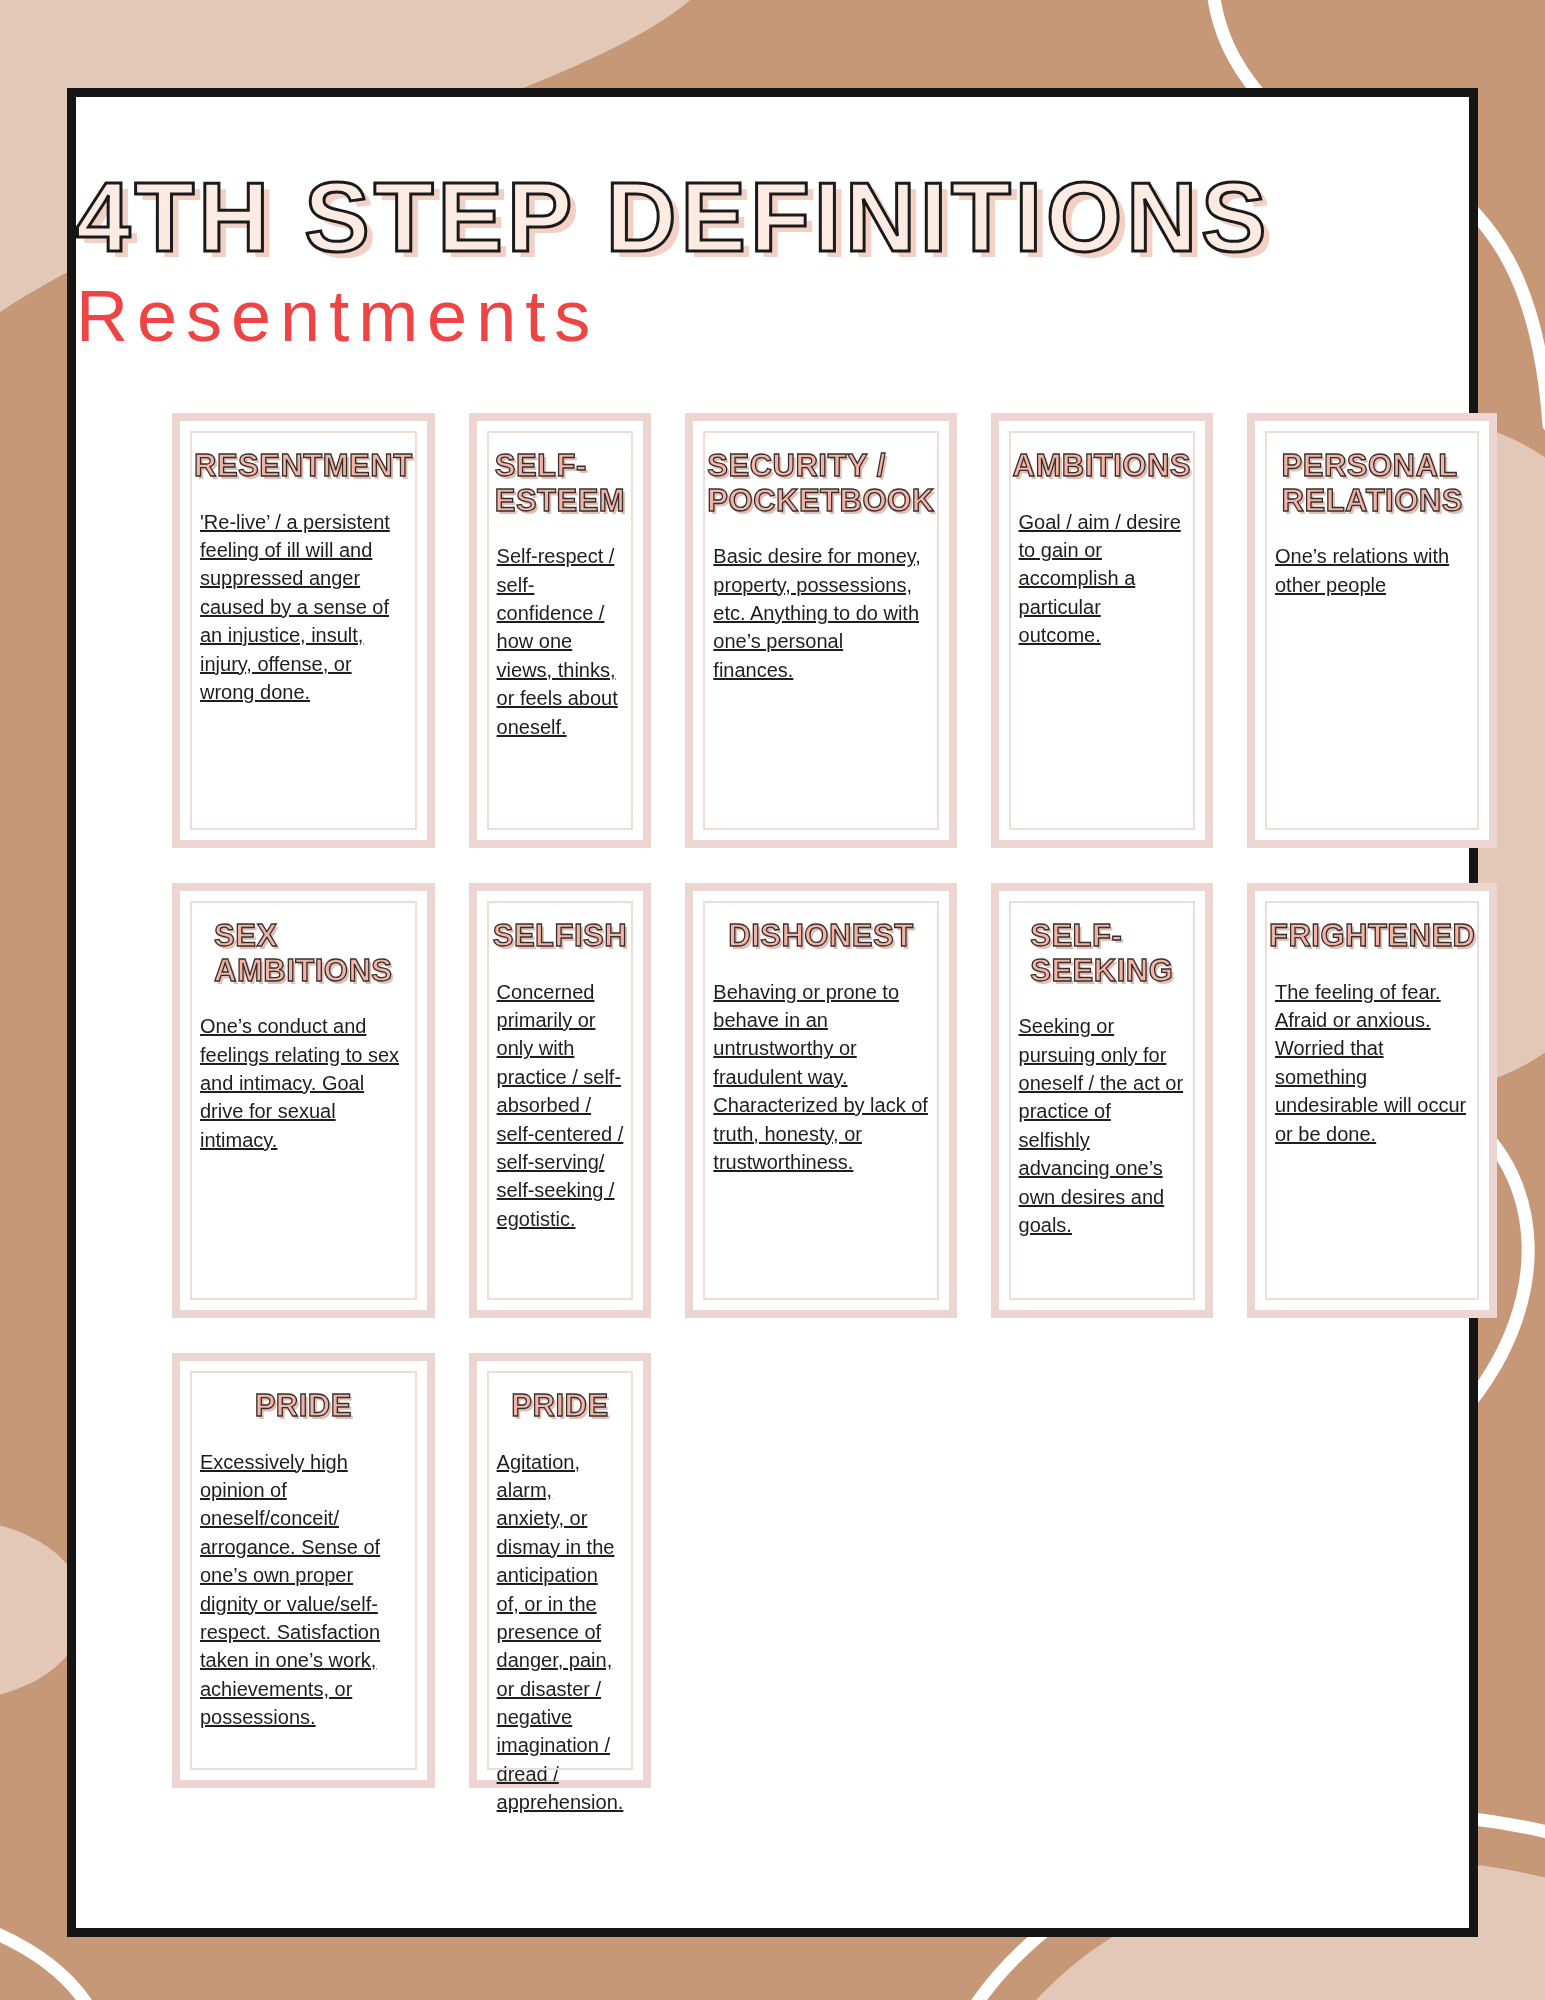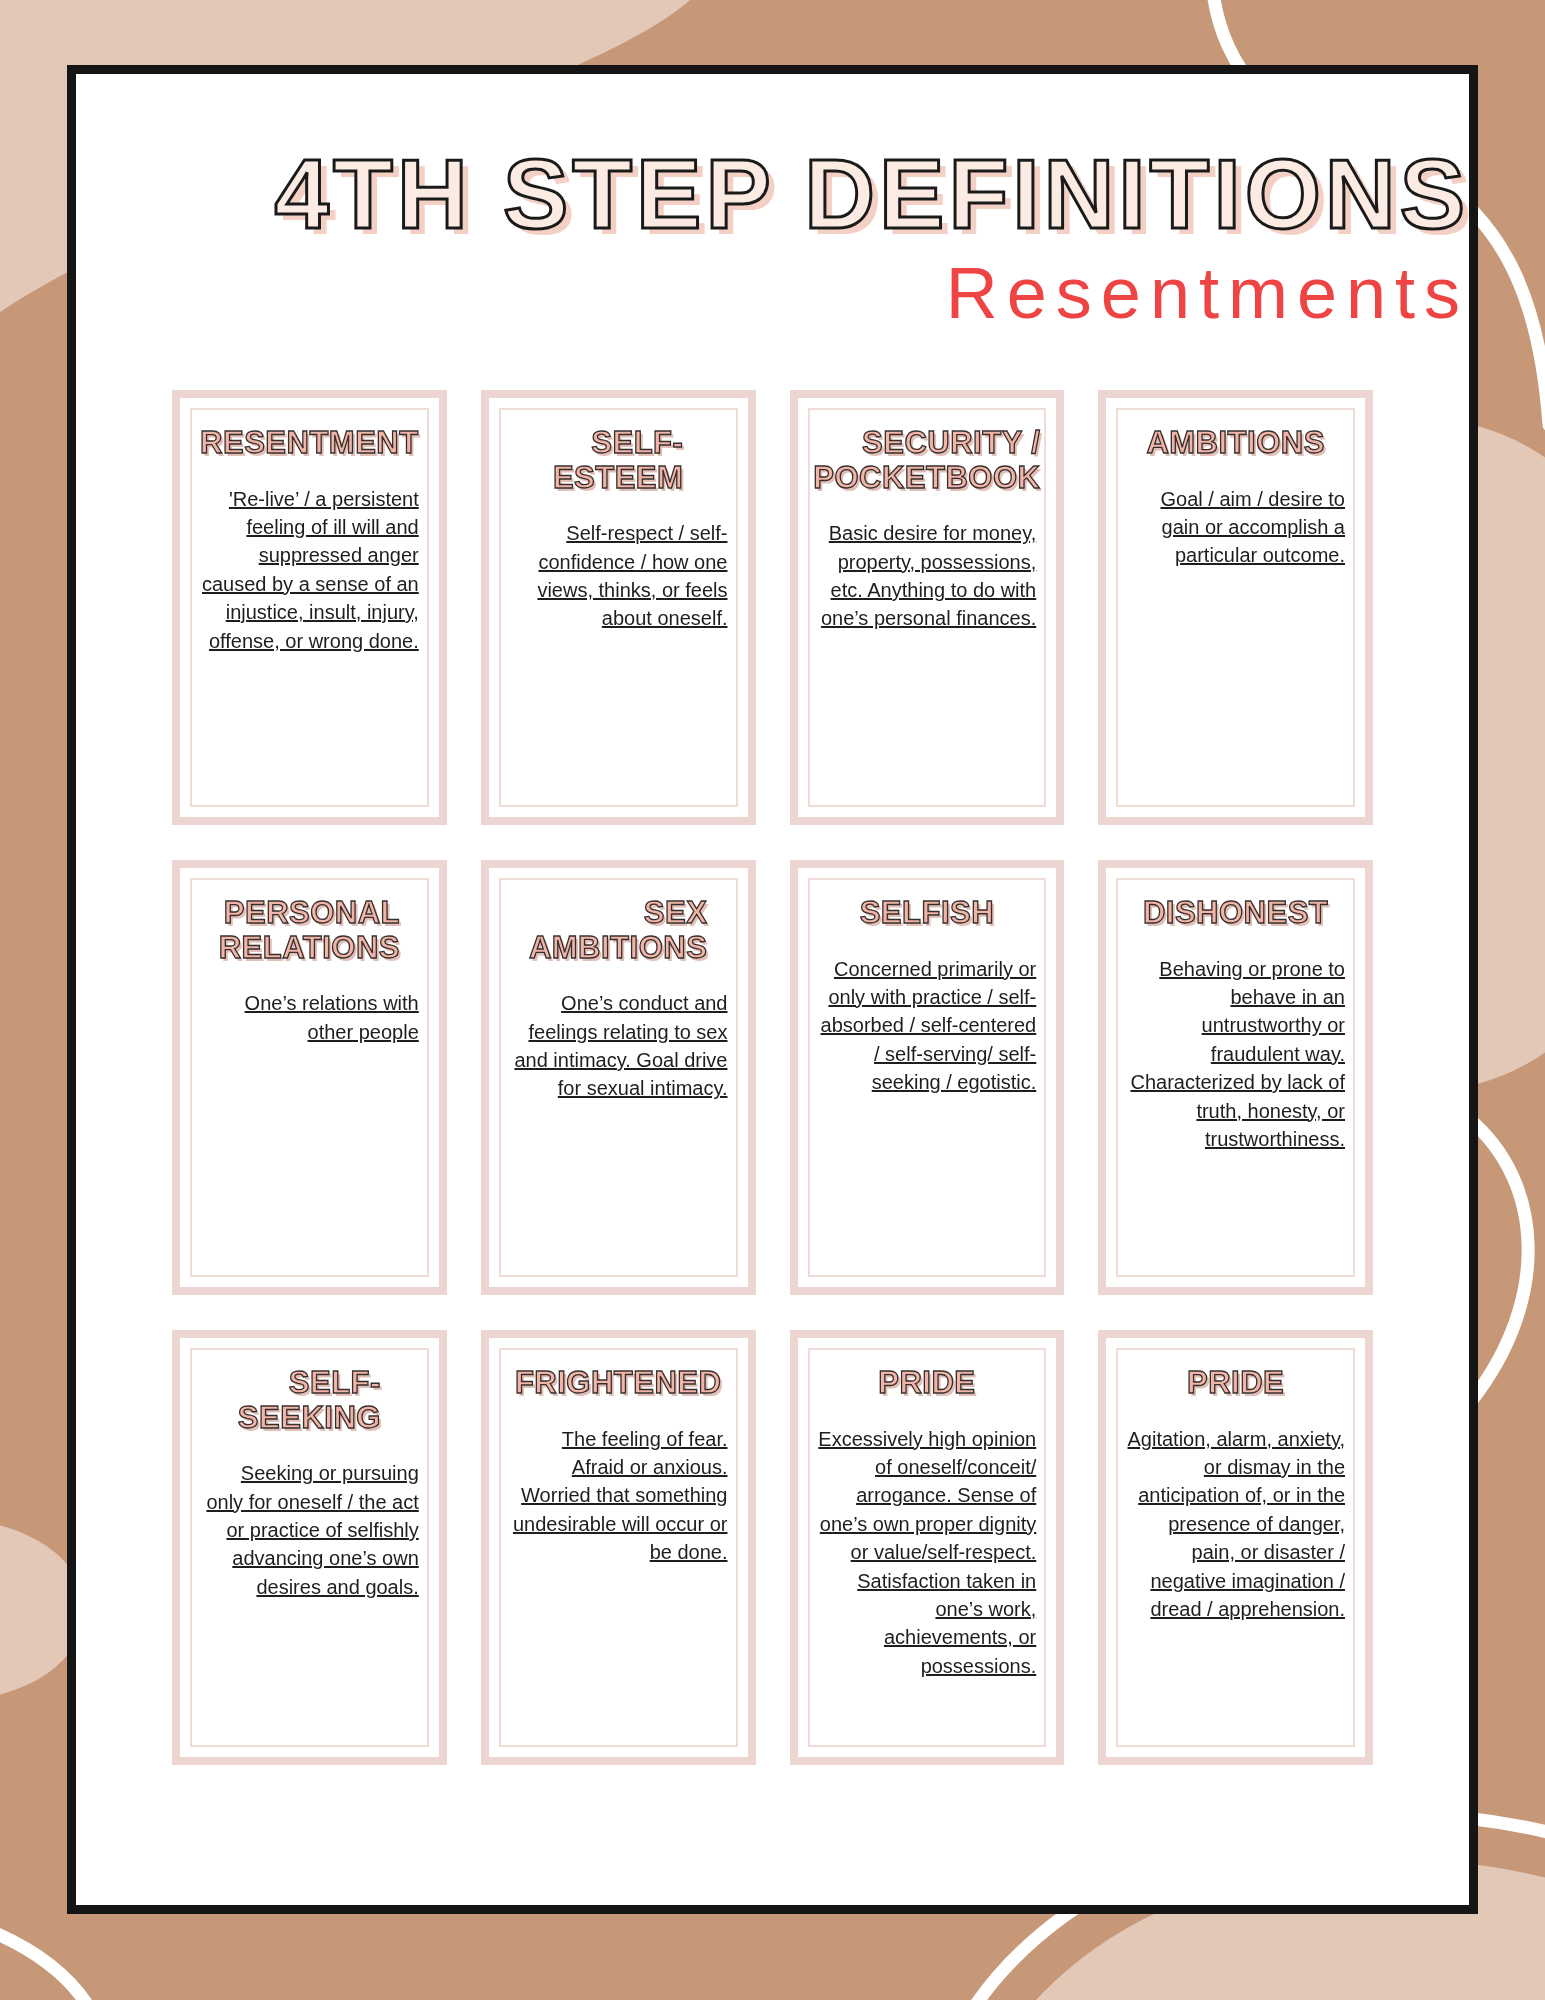--- a/index.html
+++ b/index.html
@@ -1,24 +1,24 @@
 <!DOCTYPE html>
 <html><head>
 <meta charset="utf-8">
 <style>
   html,body{margin:0;padding:0;background:#c79877;}
   .canvas{position:relative;width:1545px;height:2000px;overflow:hidden;
           font-family:"Liberation Sans",sans-serif;background:#c79877;}
   .bg{position:absolute;left:0;top:0;width:1545px;height:2000px;display:block;}
-  .page{position:absolute;left:67px;top:65px;width:1411px;height:1849px;
-        background:#ffffff;border:9px solid #151515;box-sizing:border-box;text-align:right;}
+  .page{position:absolute;left:67px;top:88px;width:1411px;height:1849px;
+        background:#ffffff;border:9px solid #151515;box-sizing:border-box;text-align:left;}
   .title{margin:68px 0 0;font-size:98px;line-height:1.08;font-weight:bold;letter-spacing:4px;
          color:#fcebe2;-webkit-text-stroke:3px #1a1a1a;text-shadow:7px 6px 0 #f3cfc4;white-space:nowrap;}
   .subtitle{margin-top:4px;font-size:72px;letter-spacing:9px;color:#ef4444;font-weight:400;}
-  .grid{margin:56px 96px 0;display:grid;grid-template-columns:repeat(4,1fr);
+  .grid{margin:56px 96px 0;display:grid;grid-template-columns:repeat(5,1fr);
         column-gap:34px;row-gap:35px;}
   .card{position:relative;height:435px;box-sizing:border-box;border:8px solid #edd6d1;
         background:#ffffff;padding:28px 14px 12px;display:flex;flex-direction:column;align-items:center;}
   .card::before{content:"";position:absolute;inset:10px;border:2px solid #f0dcd7;pointer-events:none;}
   .card-title{margin:0;font-size:31px;line-height:1.12;font-weight:bold;letter-spacing:.5px;
         white-space:pre-line;color:#f2b4a6;-webkit-text-stroke:1.3px #342f2d;
         text-shadow:2.5px 2.5px 0 rgba(203,138,123,.55);}
   .card-body{margin:24px 0 0;font-size:20px;line-height:1.42;color:#1e1e1e;
         font-weight:400;width:100%;box-sizing:border-box;padding:0 6px;text-decoration:underline;}
 </style>

